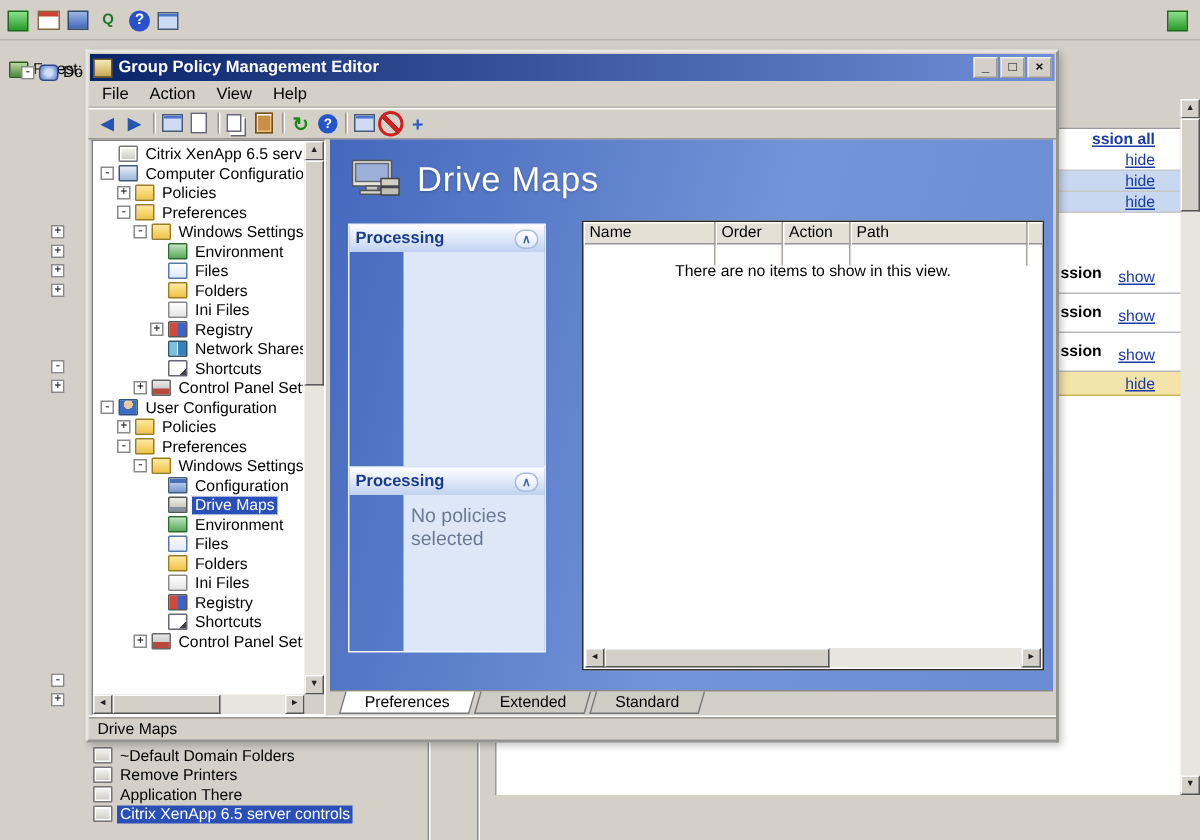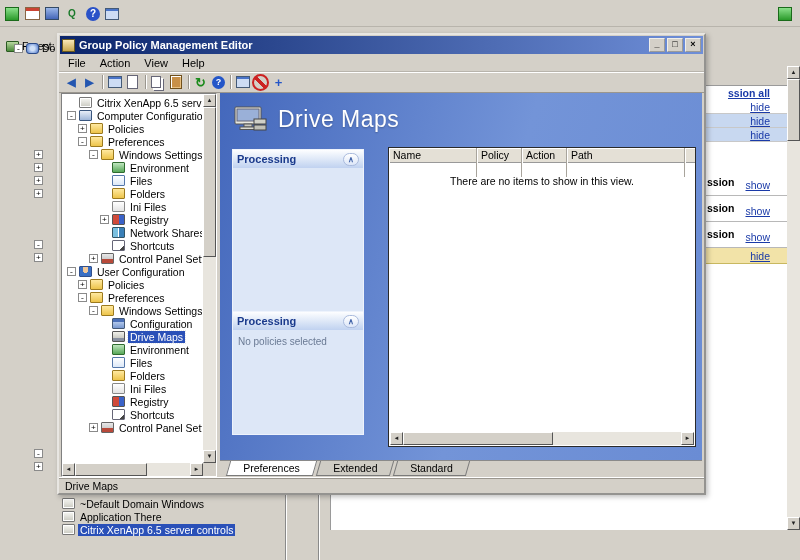--- a/index.html
+++ b/index.html
@@ -118,21 +118,21 @@
               background:linear-gradient(105deg,#4468bc,#7394d8 55%, #6a8cd4); }
   #banner { position:absolute; left:0; top:0; right:0; height:52px; display:flex; align-items:center; padding-left:14px; }
   #banner h1 { color:#fff; font-size:23px; font-weight:normal; letter-spacing:.5px; margin-left:10px; text-shadow:0 1px 2px rgba(0,0,0,.25); }
 
   .gpp-panel { position:absolute; left:12px; width:132px; border:1px solid #eef3fc; }
   .gpp-head { height:18px; background:linear-gradient(#fdfeff,#c0d2f0); color:#1a3a8c; font-weight:bold;
               font-size:11px; display:flex; align-items:center; padding:0 4px; }
   .gpp-head .ht { flex:1; }
   .chev { width:16px; height:13px; background:linear-gradient(#fff,#dce6f8); border:1px solid #aabbdd;
           border-radius:7px; color:#4466aa; font-size:8px; line-height:11px; text-align:center; cursor:default; }
-  .gpp-body { background:#dde7f7; height:calc(100% - 18px); font-size:10px; color:#6a7a94; padding:6px 5px; }
+  .gpp-body { background:#dde7f7; height:calc(100% - 18px); font-size:13px; color:#6a7a94; padding:6px 5px;margin-left:36px; }
   #panel-processing { top:56px; height:163px; }
   #panel-description { top:218px; height:124px; }
 
   #listview { position:absolute; left:168px; top:54px; width:308px; height:300px;
               background:#fff; border:1px solid #2a2a2a; overflow:hidden; }
   #list-cols { display:flex; height:15px; background:#e4e0d6; border-bottom:1px solid #999; }
   .col { height:29px; font-size:10.5px; padding:1px 0 0 4px; border-right:1px solid #a8a49c;
          box-shadow: inset 1px 1px 0 #fff; overflow:hidden; white-space:nowrap; cursor:default; }
   .col.fill { flex:1; border-right:none; }
   #empty-text { margin-top:12px; text-align:center; font-size:10.5px; color:#000; }
@@ -212,21 +212,25 @@
 
   <div id="bg-scrollbar">
     <div class="sb-btn" style="width:13px;height:13px;">▲</div>
     <div class="sb-thumb" style="width:13px;height:62px;"></div>
     <div class="sb-btn" style="position:absolute;bottom:0;width:13px;height:13px;">▼</div>
   </div>
 
   <div id="gpo-list">
       <div class="gpo-row">
         <span class="ti ti-gpo"></span>
-        <span class="glabel">~Default Domain Windows</span>
+        <span class="glabel">~Default Domain Folders</span>
+      </div>
+      <div class="gpo-row">
+        <span class="ti ti-gpo"></span>
+        <span class="glabel">Remove Printers</span>
       </div>
       <div class="gpo-row">
         <span class="ti ti-gpo"></span>
         <span class="glabel">Application There</span>
       </div>
       <div class="gpo-row">
         <span class="ti ti-gpo"></span>
         <span class="glabel sel">Citrix XenApp 6.5 server controls</span>
       </div>
     </div>
@@ -446,21 +450,21 @@
             <div class="gpp-head">
               <span class="ht">Processing</span>
               <span class="chev">∧</span>
             </div>
             <div class="gpp-body">No policies selected</div>
           </div>
 
           <div id="listview">
             <div id="list-cols">
                 <div class="col" style="width: 88px;">Name</div>
-                <div class="col" style="width: 45px;">Policy</div>
+                <div class="col" style="width: 45px;">Order</div>
                 <div class="col" style="width: 45px;">Action</div>
                 <div class="col" style="width: 118px;">Path</div>
                 <div class="col fill"></div>
               </div>
             <div id="empty-text">There are no items to show in this view.</div>
             <div id="list-hsb" class="sb">
               <div class="sb-btn" style="float:left;width:13px;height:13px;line-height:11px;">◄</div>
               <div class="sb-btn" style="float:right;width:13px;height:13px;line-height:11px;">►</div>
               <div class="sb-thumb" style="margin-left:13px;width:150px;height:13px;"></div>
             </div>

